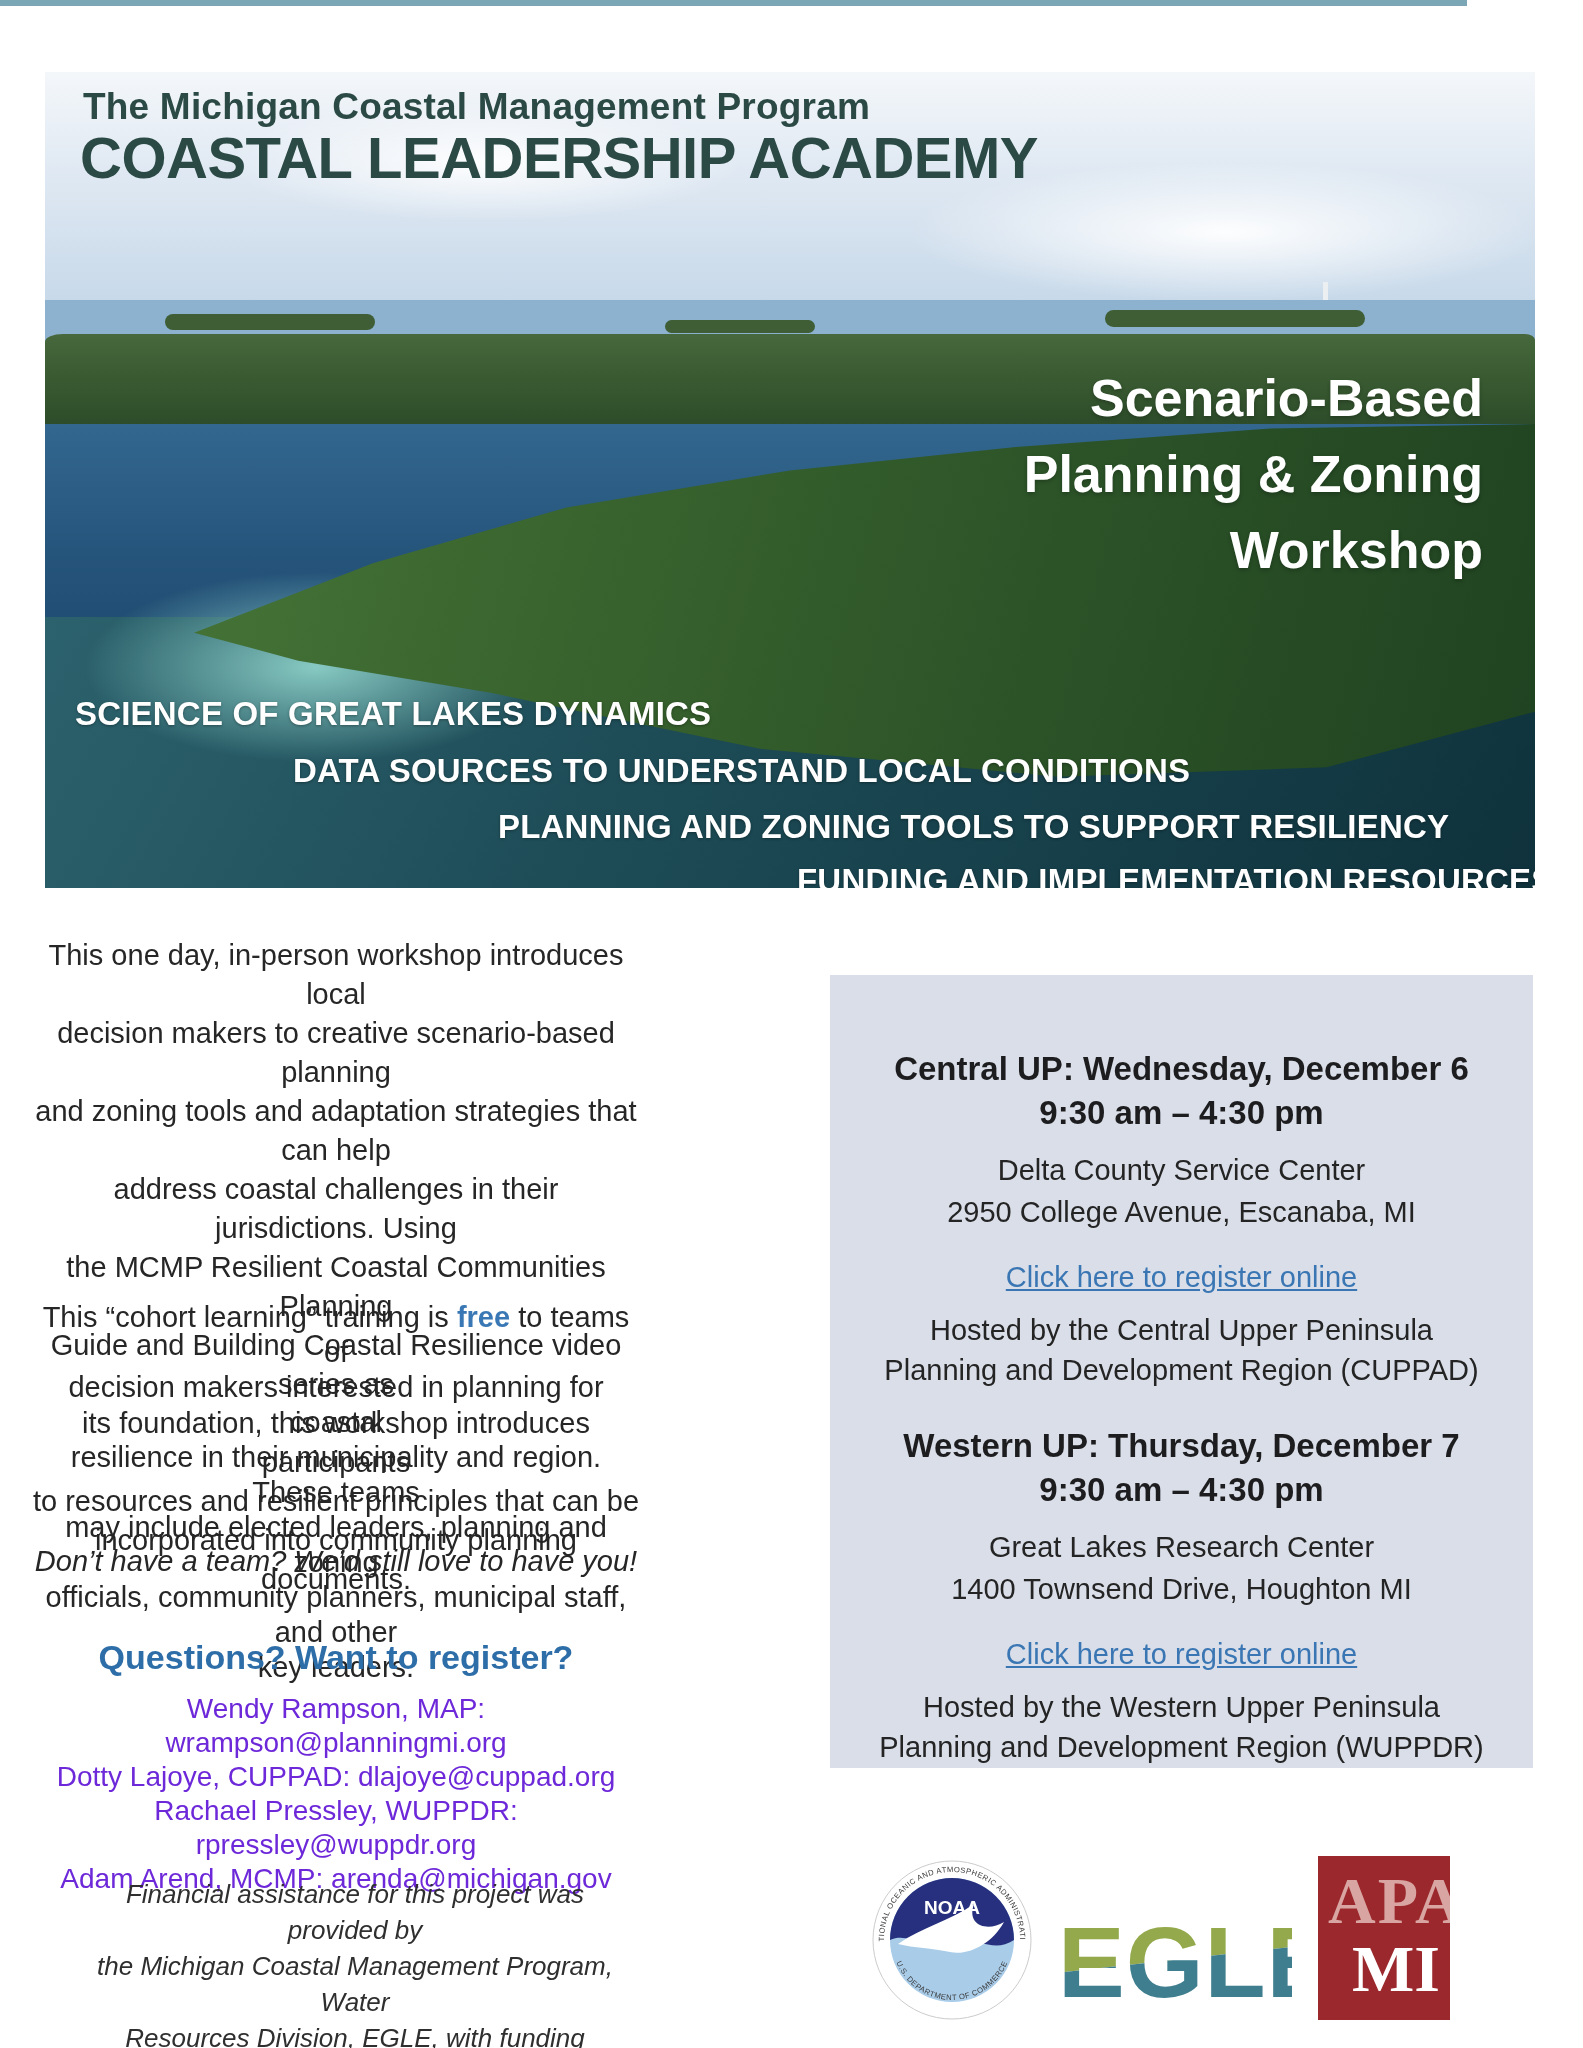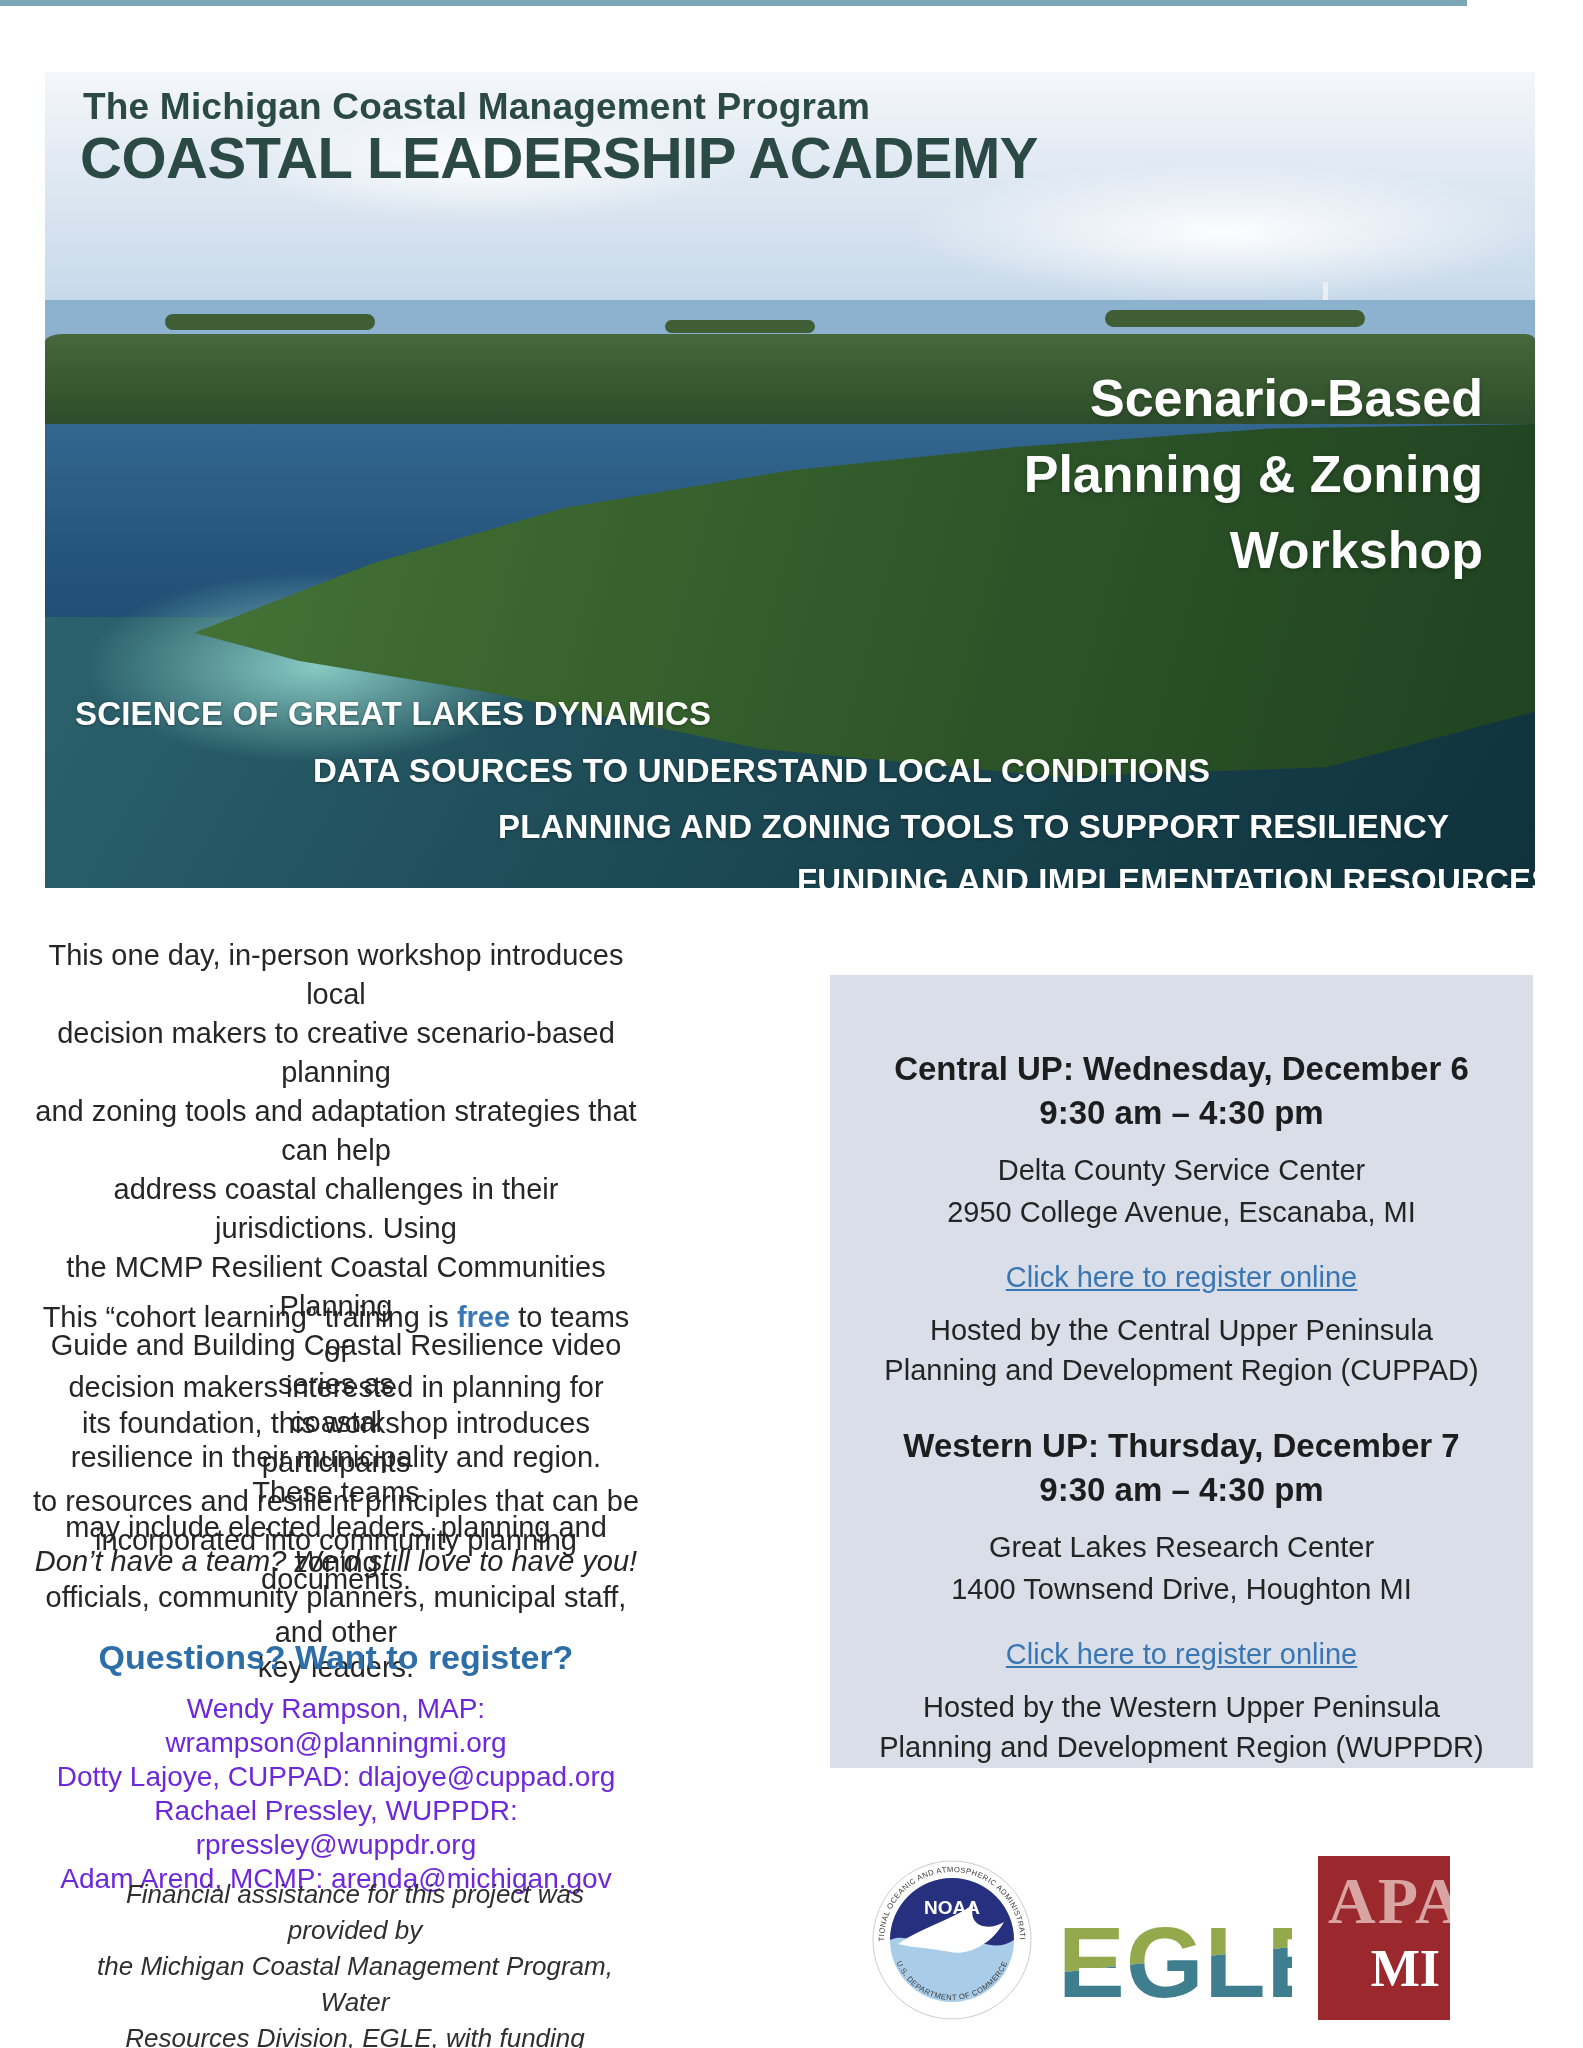--- a/index.html
+++ b/index.html
@@ -36,21 +36,21 @@
        filter:drop-shadow(0 0 28px rgba(125,200,190,.55));}
   .tower{position:absolute;left:1278px;top:210px;width:5px;height:18px;background:#eceff1;}
 
   .hero-kicker{position:absolute;left:38px;top:14px;font-size:37px;font-weight:bold;color:#2b4a45;letter-spacing:.2px;}
   .hero-title{position:absolute;left:35px;top:52px;font-size:58px;font-weight:bold;color:#2b4a45;letter-spacing:-.5px;}
   .hero-overlay{position:absolute;right:52px;top:288px;text-align:right;font-size:52px;line-height:76px;
        font-weight:bold;color:#ffffff;white-space:pre-line;text-shadow:0 2px 4px rgba(0,0,0,.25);}
   .topic{position:absolute;color:#ffffff;font-weight:bold;font-size:33px;white-space:nowrap;
        text-shadow:0 1px 3px rgba(0,0,0,.35);letter-spacing:.2px;}
   .topic.t1{left:30px;top:623px;}
-  .topic.t2{left:268px;top:680px;}
+  .topic.t2{left:248px;top:680px;}
   .topic.t3{left:453px;top:736px;}
   .topic.t4{left:752px;top:790px;}
   .p1{position:absolute;left:30px;top:936px;width:612px;text-align:center;
       font-size:29px;line-height:39px;white-space:pre-line;color:#262626;}
   .p2{position:absolute;left:30px;top:1300px;width:612px;text-align:center;
       font-size:29px;line-height:35px;white-space:pre-line;color:#262626;}
   .free-word{color:#3a78b5;font-weight:bold;}
   .team-line{position:absolute;left:30px;top:1545px;width:612px;text-align:center;
       font-size:29px;font-style:italic;color:#262626;}
   .q-heading{position:absolute;left:30px;top:1638px;width:612px;text-align:center;
@@ -73,21 +73,21 @@
   .noaa{position:absolute;left:872px;top:1860px;width:160px;height:160px;}
   .egle{position:absolute;left:1058px;top:1908px;width:234px;height:112px;}
   .egle-wrap{position:relative;width:100%;height:100%;font-weight:bold;font-size:100px;line-height:108px;
       letter-spacing:1px;text-align:center;font-family:"Liberation Sans",sans-serif;}
   .egle-top,.egle-bot{position:absolute;left:0;top:0;width:100%;}
   .egle-top{color:#93a94b;clip-path:polygon(0 0,100% 0,100% 36%,0 60%);}
   .egle-bot{color:#3e7e8e;clip-path:polygon(0 60%,100% 36%,100% 100%,0 100%);}
   .apa{position:absolute;left:1318px;top:1856px;width:132px;height:164px;background:#9b282c;
       box-sizing:border-box;padding-top:14px;font-family:"Liberation Serif",serif;overflow:hidden;}
   .apa-line1{font-size:66px;line-height:62px;font-weight:bold;color:#d8a5a2;text-align:left;padding-left:10px;letter-spacing:2px;}
-  .apa-line2{font-size:52px;line-height:62px;font-weight:bold;color:#ffffff;text-align:right;padding-right:10px;margin-top:6px;}
+  .apa-line2{font-size:66px;line-height:62px;font-weight:bold;color:#ffffff;text-align:right;padding-right:10px;margin-top:6px;}
 </style>
 </head>
 <body>
 
 <div class="page">
 
   <div class="top-bar"></div>
 
   <div class="hero">
     <div class="sky">

